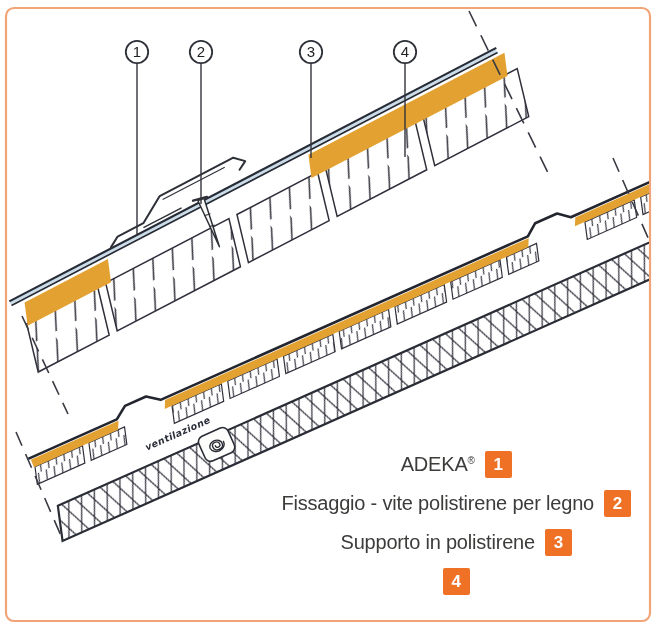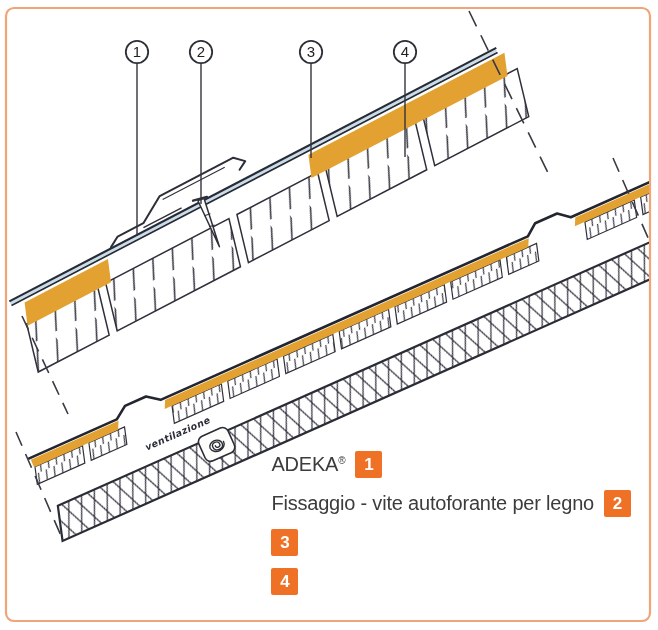--- a/index.html
+++ b/index.html
@@ -1,19 +1,19 @@
 <!DOCTYPE html>
 <html><head>
 <meta charset="utf-8">
 <style>
   html,body{margin:0;padding:0;background:#FBFAF8;}
   body{font-family:"Liberation Sans", sans-serif;}
   #stage{position:relative;width:658px;height:630px;background:#FFFFFF;overflow:hidden;}
   #diagram-svg{position:absolute;left:0;top:0;}
-  .legend{position:absolute;right:27px;top:451px;display:flex;flex-direction:column;gap:12px;align-items:flex-start;}
+  .legend{position:absolute;right:27px;top:451px;display:flex;flex-direction:column;gap:12px;align-items:center;}
   .legend-row{display:flex;align-items:center;gap:10px;height:27px;}
   .legend-label{font-size:20px;color:#3C3C3B;letter-spacing:-0.2px;white-space:nowrap;}
   .legend-label sup{font-size:10px;vertical-align:7px;}
   .legend-badge{width:27px;height:27px;background:#EE7125;color:#FFFFFF;font-weight:bold;
     font-size:17px;display:flex;align-items:center;justify-content:center;border-radius:2px;}
 </style>
 </head>
 <body>
 
 <div id="stage">
@@ -127,23 +127,24 @@
       </g>
     </g>
   </svg>
 
   <div class="legend">
     <div class="legend-row">
       <span class="legend-label"><span>ADEKA</span><sup>®</sup></span>
       <span class="legend-badge">1</span>
     </div>
     <div class="legend-row">
-      <span class="legend-label">Fissaggio - vite autoforante per legno</span>
+      <span class="legend-label">Fissaggio - vite polistirene per legno</span>
       <span class="legend-badge">2</span>
     </div>
     <div class="legend-row">
+      <span class="legend-label">Supporto in polistirene</span>
       <span class="legend-badge">3</span>
     </div>
     <div class="legend-row">
       <span class="legend-badge">4</span>
     </div>
   </div>
 </div>
 
 </body></html>

